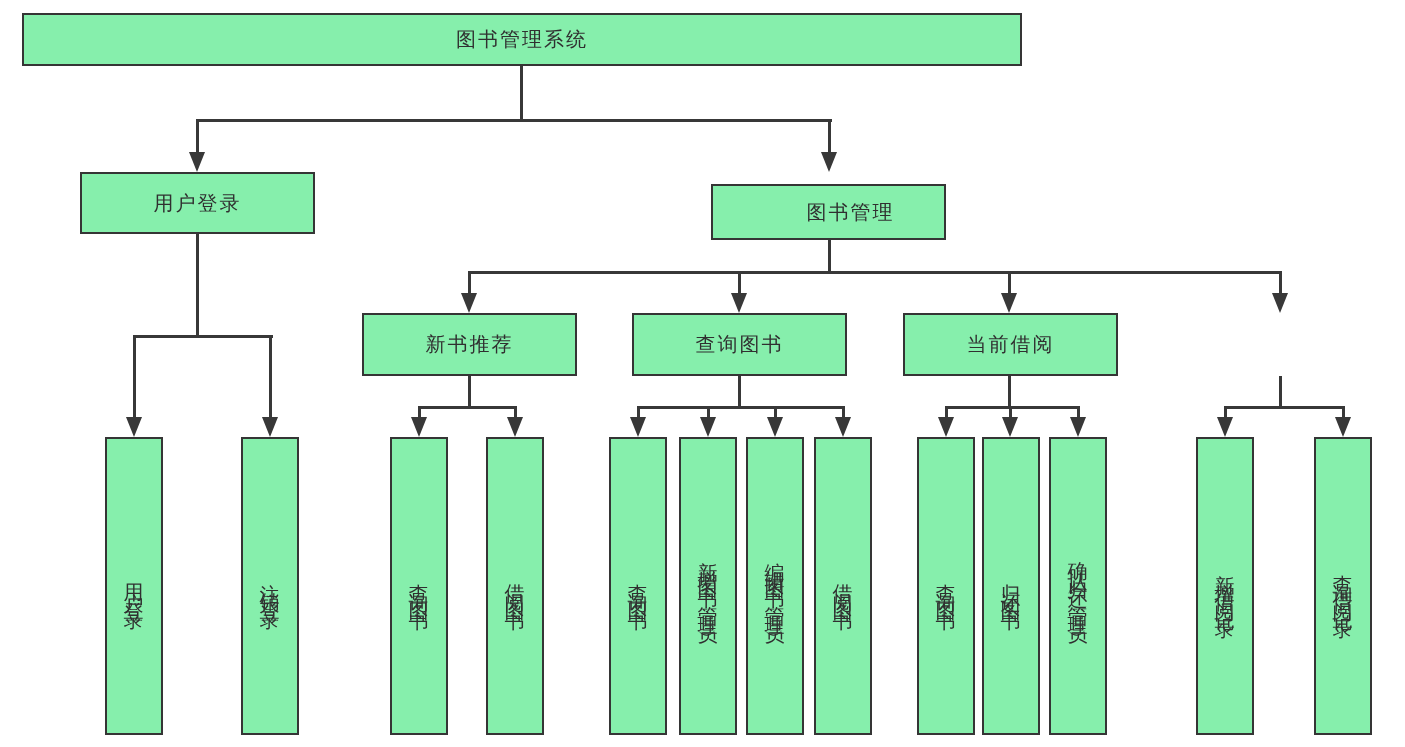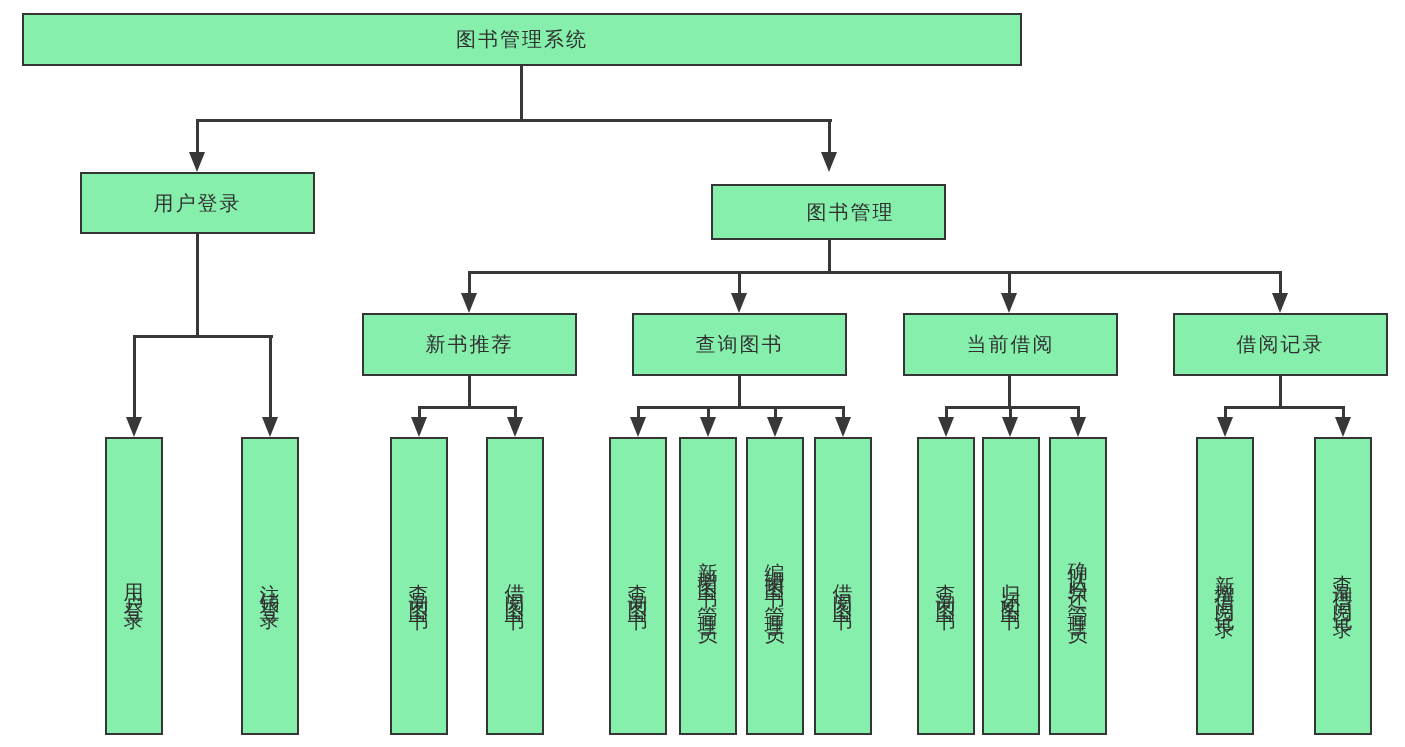--- a/index.html
+++ b/index.html
@@ -94,21 +94,20 @@
   <div class="ah" style="left:1335px;top:417px;"></div>
 
   <div class="box h" style="left:22px;top:13px;width:1000px;height:53px;">图书管理系统</div>
 
   <div class="box h" style="left:80px;top:172px;width:235px;height:62px;">用户登录</div>
   <div class="box h" style="left:711px;top:184px;width:235px;height:56px;padding-left:44px;">图书管理</div>
 
   <div class="box h" style="left:362px;top:313px;width:215px;height:63px;">新书推荐</div>
   <div class="box h" style="left:632px;top:313px;width:215px;height:63px;">查询图书</div>
   <div class="box h" style="left:903px;top:313px;width:215px;height:63px;">当前借阅</div>
-  <div class="box h" style="left:1173px;top:313px;width:215px;height:63px;">借阅记录</div>
 
   <div class="box v" style="left:105px;top:437px;width:58px;height:298px;">用户登录</div>
   <div class="box v" style="left:241px;top:437px;width:58px;height:298px;">注销登录</div>
 
   <div class="box v" style="left:390px;top:437px;width:58px;height:298px;">查询图书</div>
   <div class="box v" style="left:486px;top:437px;width:58px;height:298px;">借阅图书</div>
 
   <div class="box v" style="left:609px;top:437px;width:58px;height:298px;">查询图书</div>
   <div class="box v" style="left:679px;top:437px;width:58px;height:298px;">新增图书（管理员）</div>
   <div class="box v" style="left:746px;top:437px;width:58px;height:298px;">编辑图书（管理员）</div>

